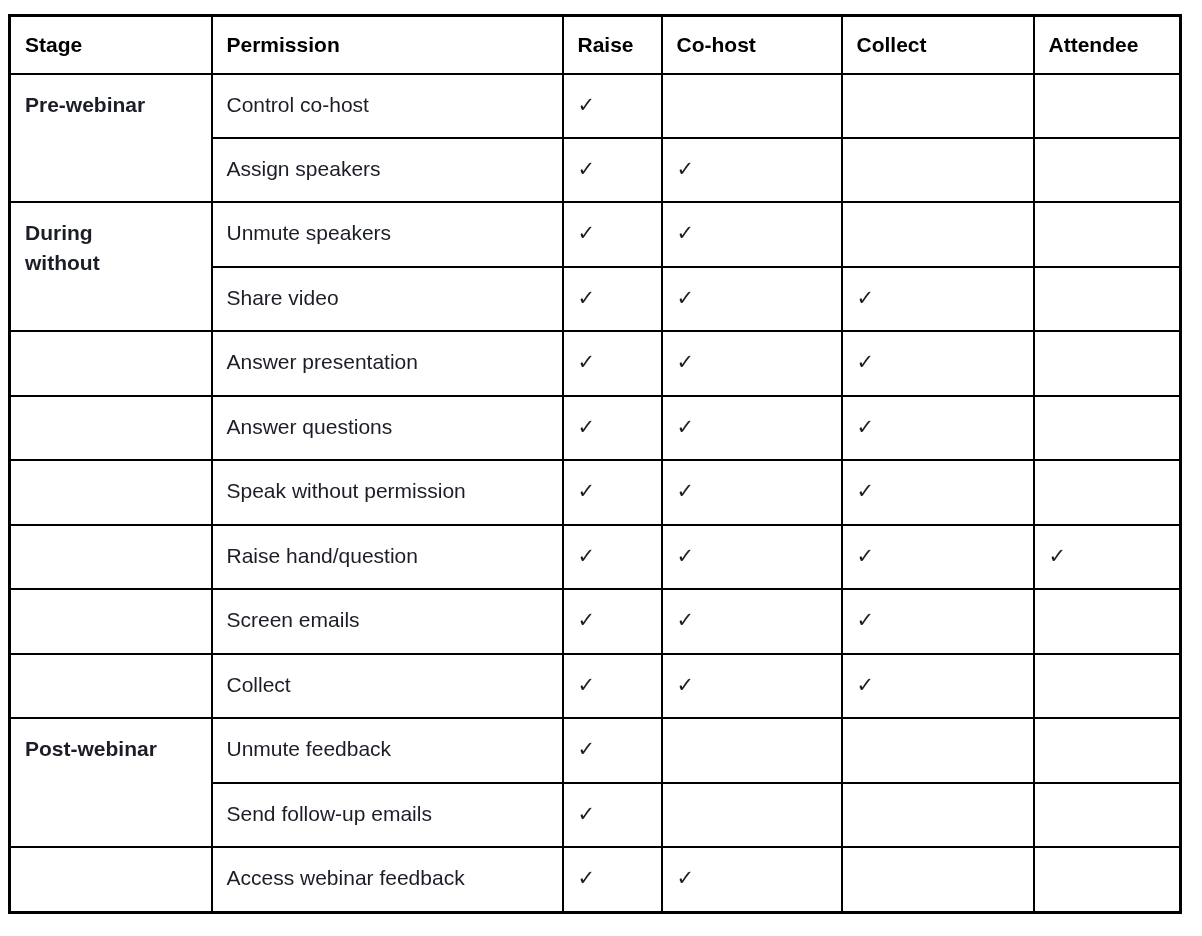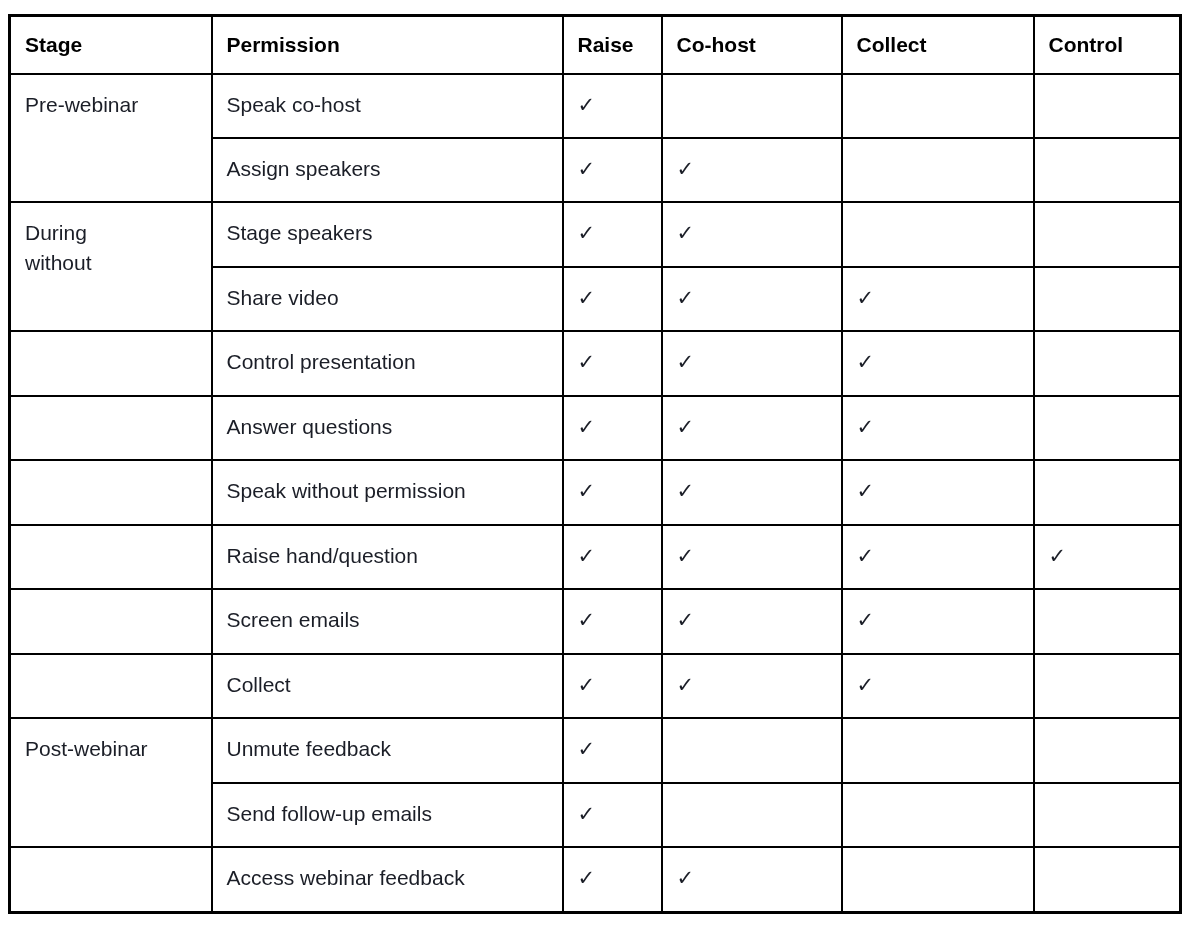--- a/index.html
+++ b/index.html
@@ -43,21 +43,21 @@
     height: 58px;
   }
   table.perm-table td {
     font-size: 21px;
     color: #1b1e27;
     vertical-align: top;
     padding: 15px 10px 0 14px;
     line-height: 30px;
   }
   td.stage-cell {
-    font-weight: normal;
+    font-weight: bold;
     color: #000000;
     white-space: pre-line;
   }
   td.check-cell {
     font-size: 23px;
     color: #15171d;
     line-height: 28px;
   }
 </style>
 </head>
@@ -74,61 +74,61 @@
         <col style="width:192px">
         <col style="width:147px">
       </colgroup>
       <tbody>
         <tr>
           <th>Stage</th>
           <th>Permission</th>
           <th>Raise</th>
           <th>Co-host</th>
           <th>Collect</th>
-          <th>Control</th>
+          <th>Attendee</th>
         </tr>
 
         <tr>
           <td class="stage-cell" rowspan="2">Pre-webinar</td>
-          <td class="permission-cell">Speak co-host</td>
+          <td class="permission-cell">Control co-host</td>
           <td class="check-cell">✓</td>
           <td class="check-cell"></td>
           <td class="check-cell"></td>
           <td class="check-cell"></td>
         </tr>
 
         <tr>
           <td class="permission-cell">Assign speakers</td>
           <td class="check-cell">✓</td>
           <td class="check-cell">✓</td>
           <td class="check-cell"></td>
           <td class="check-cell"></td>
         </tr>
 
         <tr>
           <td class="stage-cell" rowspan="2">During
 without</td>
-          <td class="permission-cell">Stage speakers</td>
+          <td class="permission-cell">Unmute speakers</td>
           <td class="check-cell">✓</td>
           <td class="check-cell">✓</td>
           <td class="check-cell"></td>
           <td class="check-cell"></td>
         </tr>
 
         <tr>
           <td class="permission-cell">Share video</td>
           <td class="check-cell">✓</td>
           <td class="check-cell">✓</td>
           <td class="check-cell">✓</td>
           <td class="check-cell"></td>
         </tr>
 
         <tr>
           <td class="stage-cell"></td>
-          <td class="permission-cell">Control presentation</td>
+          <td class="permission-cell">Answer presentation</td>
           <td class="check-cell">✓</td>
           <td class="check-cell">✓</td>
           <td class="check-cell">✓</td>
           <td class="check-cell"></td>
         </tr>
 
         <tr>
           <td class="stage-cell"></td>
           <td class="permission-cell">Answer questions</td>
           <td class="check-cell">✓</td>

